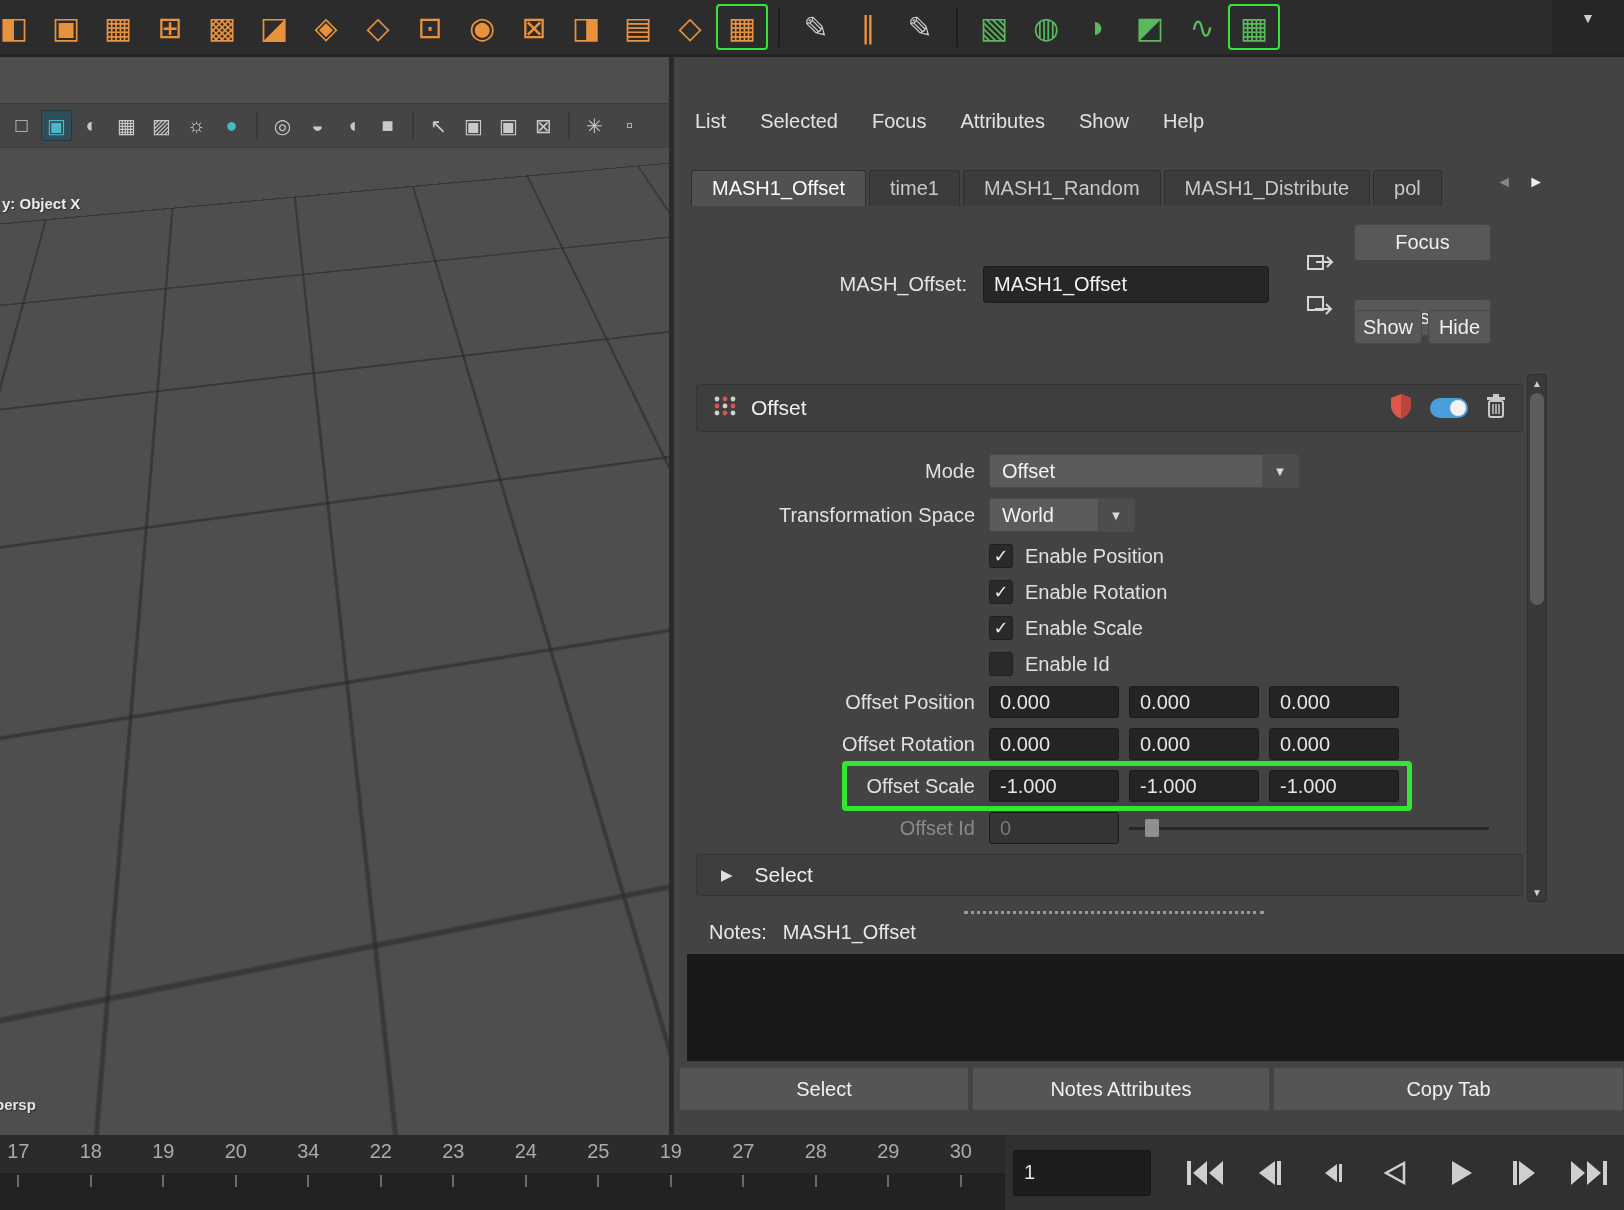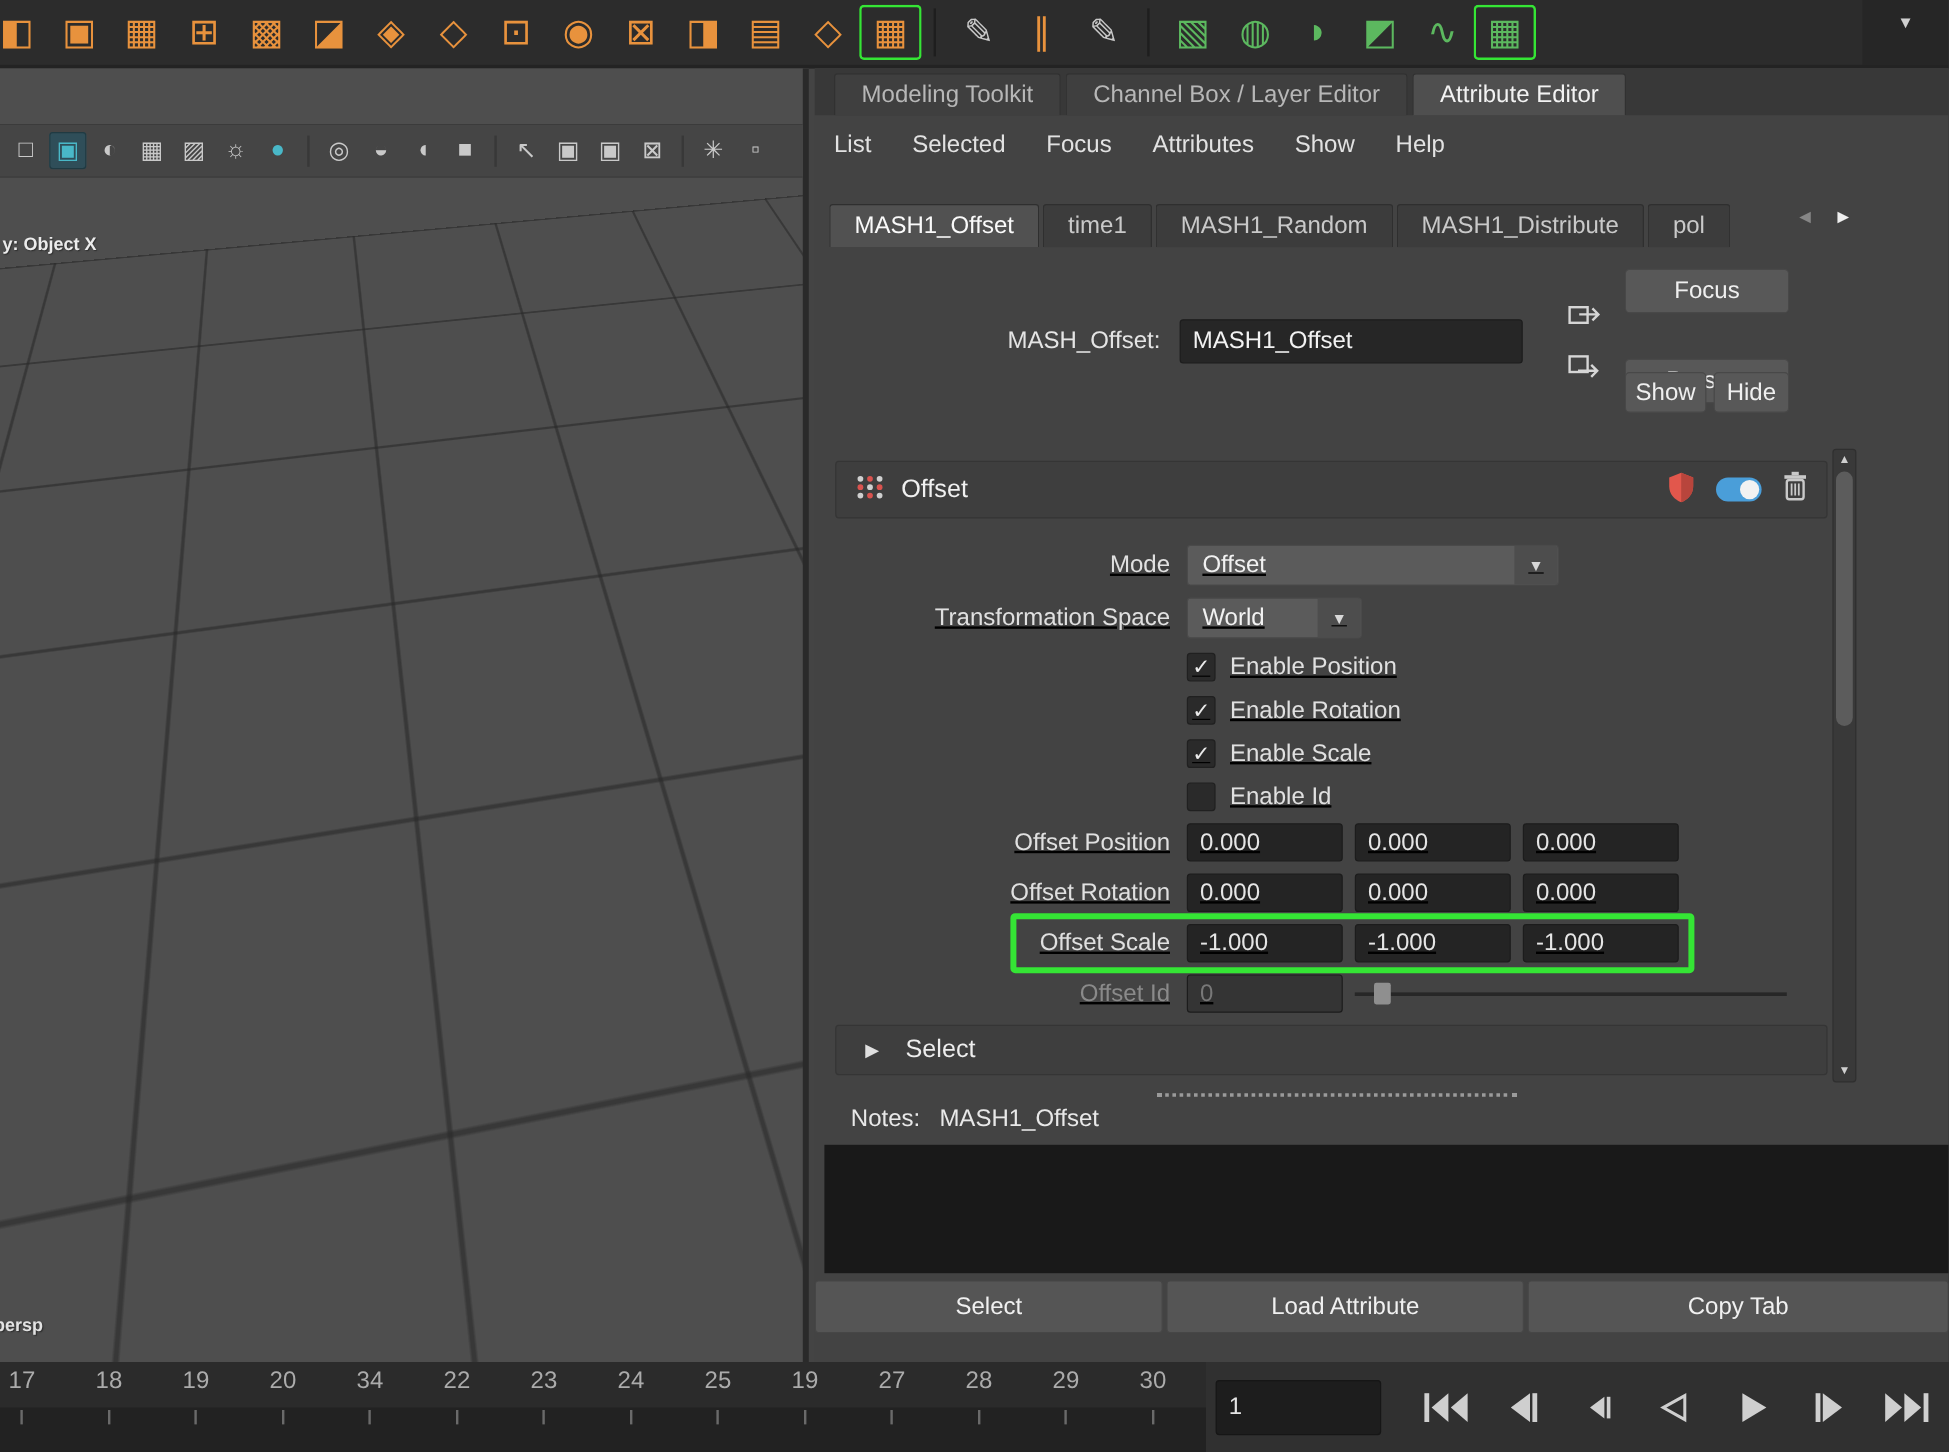--- a/index.html
+++ b/index.html
@@ -70,21 +70,21 @@
 
   .section-bar { position:absolute; left:17px; top:327px; width:827px; height:48px; background:#3e3e3e;
     border:1px solid #353535; border-radius:3px; display:flex; align-items:center; padding:0 16px; }
   .section-title { font-size:21px; color:#f0f0f0; margin-left:14px; }
   .section-controls { margin-left:auto; display:flex; align-items:center; gap:18px; }
   .toggle { width:38px; height:20px; border-radius:10px; background:#4a9ed9; position:relative; display:inline-block; }
   .toggle::after { content:''; position:absolute; right:2px; top:2px; width:16px; height:16px; border-radius:50%; background:#f2f2f2; }
 
   .attrs { position:absolute; left:17px; top:397px; width:827px; }
   .attr-row { display:grid; grid-template-columns:283px 130px 130px 130px; column-gap:10px;
-    align-items:center; margin-bottom:10px; position:relative;text-decoration:underline; }
+    align-items:center; margin-bottom:10px; position:relative; }
   .attr-label { text-align:right; font-size:20px; color:#e0e0e0; padding-right:4px; white-space:nowrap; }
   .attr-label.dim { color:#8a8a8a; }
   .dropdown { grid-column:2 / span 3; justify-self:start; height:34px; background:#5b5b5b;
     border:1px solid #4a4a4a; border-radius:3px; display:flex; align-items:center; font-size:20px;
     color:#f2f2f2; padding-left:12px; }
   .dd-mode { width:310px; } .dd-space { width:146px; }
   .dd-arrow { margin-left:auto; width:36px; height:100%; background:#4d4d4d; border-radius:0 2px 2px 0;
     display:flex; align-items:center; justify-content:center; color:#d8d8d8; font-size:13px; }
   .cb-row { margin-bottom:8px; }
   .cb-wrap { grid-column:2 / span 3; display:flex; align-items:center; gap:12px; height:28px; }
@@ -196,25 +196,20 @@
         <div class="vpicon" style="color: rgb(201, 201, 201);">⊠</div>
         <div class="vpsep"></div>
         <div class="vpicon" style="color: rgb(201, 201, 201);">✳</div>
         <div class="vpicon" style="color: rgb(201, 201, 201);">▫</div>
       </div>
     <div class="vp-hud">y: Object X</div>
     <div class="vp-cam">persp</div>
   </div>
 
   <div class="right-panel">
-    <div class="panel-tabs">
-        <div class="ptab">Modeling Toolkit</div>
-        <div class="ptab">Channel Box / Layer Editor</div>
-        <div class="ptab active">Attribute Editor</div>
-      </div>
     <div class="panel-menu">
         <div>List</div>
         <div>Selected</div>
         <div>Focus</div>
         <div>Attributes</div>
         <div>Show</div>
         <div>Help</div>
       </div>
     <div class="node-tabs">
         <div class="ntab active">MASH1_Offset</div>
@@ -363,21 +358,21 @@
     </div>
     <div class="dotted-sep"></div>
     <div class="notes-row">
       <span>Notes:</span>
       <span>MASH1_Offset</span>
     </div>
     <div class="notes-box"></div>
 
     <div class="footer">
       <div class="fbtn">Select</div>
-      <div class="fbtn">Load Attribute</div>
+      <div class="fbtn">Notes Attributes</div>
       <div class="fbtn">Copy Tab</div>
     </div>
 
     <div class="scrollbar">
       <div class="sb-up">▲</div>
       <div class="sb-thumb"></div>
       <div class="sb-down">▼</div>
     </div>
   </div>
 

